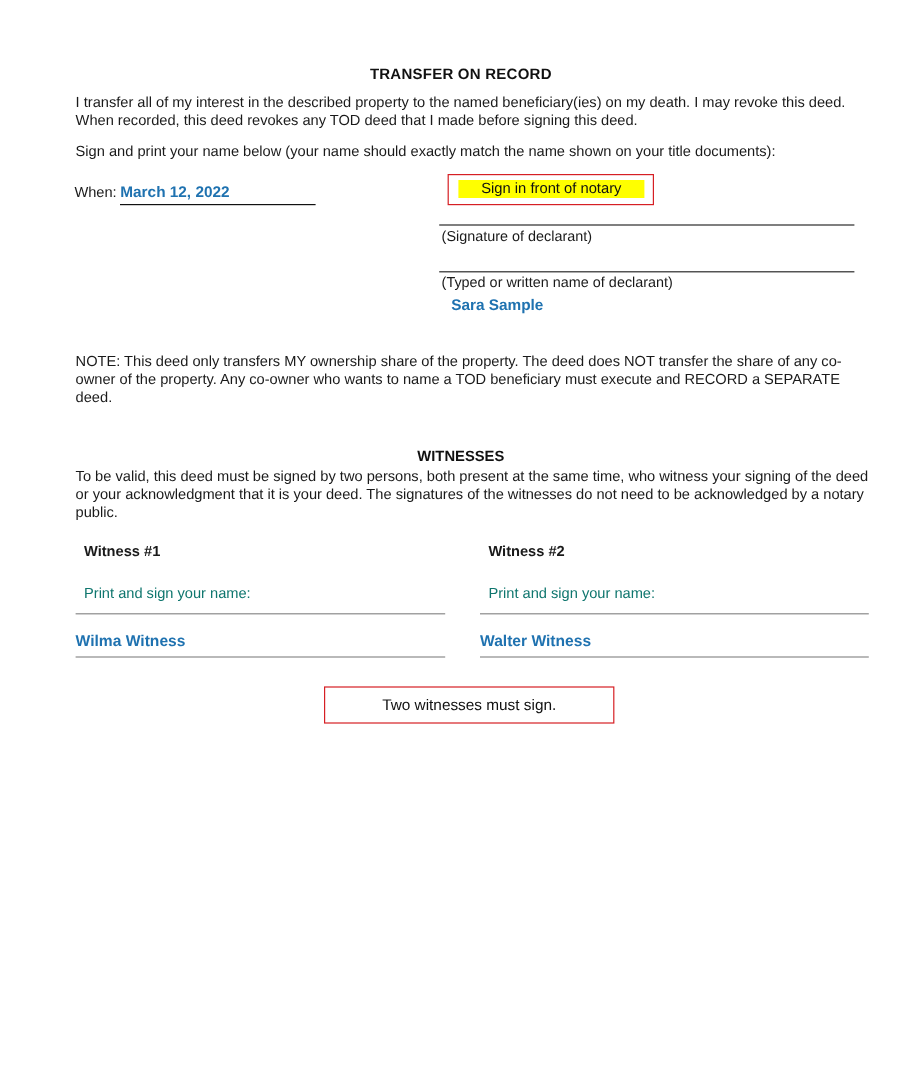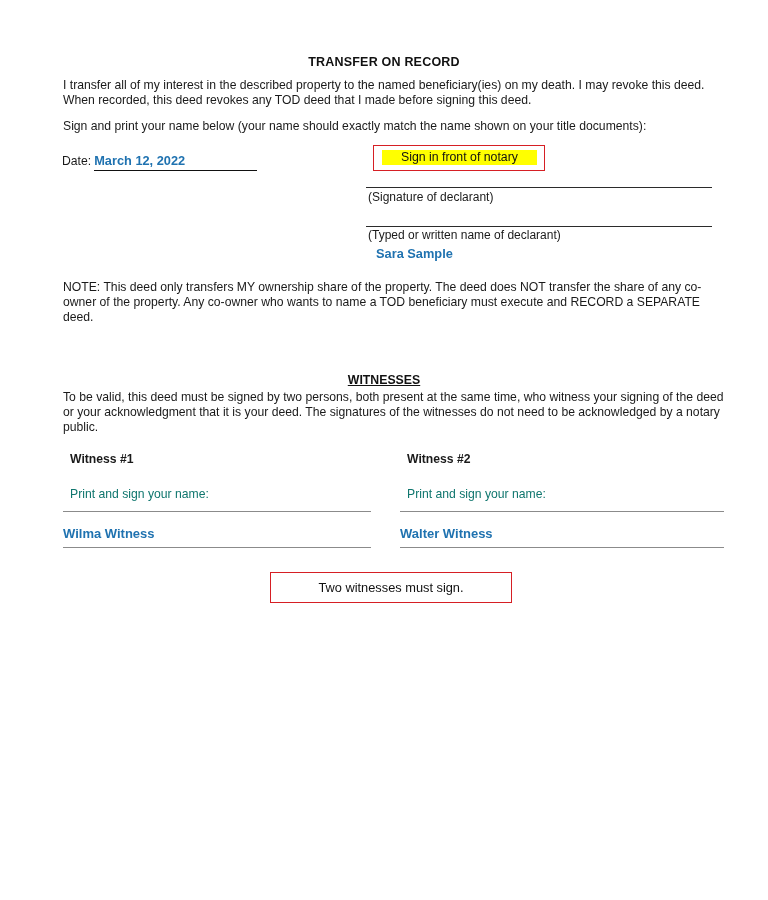--- a/index.html
+++ b/index.html
@@ -116,21 +116,20 @@
 
   
   .section-head {
     position: absolute;
     left: 0;
     width: 768px;
     text-align: center;
     font-size: 12.3px;
     font-weight: bold;
     color: #111;
-    text-decoration: underline;
   }
   .wit-head {
     position: absolute;
     font-size: 12.2px;
     font-weight: bold;
     color: #1a1a1a;
     white-space: nowrap;
   }
   .wit-sub {
     position: absolute;
@@ -177,38 +176,38 @@
 
 <div class="page">
 
   <div class="doc-title" style="top:55px;">TRANSFER ON RECORD</div>
 
   <div class="body-text" style="left:63px; top:78px; width:665px;">I transfer all of my interest in the described property to the named beneficiary(ies) on my death. I may revoke this deed. When recorded, this deed revokes any TOD deed that I made before signing this deed.</div>
 
   <div class="body-text" style="left:63px; top:119px; width:665px;">Sign and print your name below (your name should exactly match the name shown on your title documents):</div>
 
   <div class="date-row">
-    <span class="date-label">Date:</span>
+    <span class="date-label">When:</span>
     <span class="date-value-wrap">
       <span class="date-value">March 12, 2022</span>
     </span>
   </div>
 
   <div class="notary-box">
     <span class="notary-text">Sign in front of notary</span>
   </div>
 
   <div class="sig-rule" style="left:366px; top:187px; width:346px;"></div>
   <div class="sig-caption" style="left:368px; top:190px;">(Signature of declarant)</div>
 
   <div class="sig-name" style="left:376px; top:206px;margin-top:40px;">Sara Sample</div>
   <div class="sig-rule" style="left:366px; top:226px; width:346px;"></div>
   <div class="sig-caption" style="left:368px; top:228px;">(Typed or written name of declarant)</div>
 
-  <div class="body-text" style="left:63px; top:280px; width:665px;">NOTE: This deed only transfers MY ownership share of the property. The deed does NOT transfer the share of any co-owner of the property. Any co-owner who wants to name a TOD beneficiary must execute and RECORD a SEPARATE deed.</div>
+  <div class="body-text" style="left:63px; top:294px; width:665px;">NOTE: This deed only transfers MY ownership share of the property. The deed does NOT transfer the share of any co-owner of the property. Any co-owner who wants to name a TOD beneficiary must execute and RECORD a SEPARATE deed.</div>
 
   <div class="section-head" style="top:373px;">WITNESSES</div>
 
   <div class="body-text" style="left:63px; top:390px; width:665px;">To be valid, this deed must be signed by two persons, both present at the same time, who witness your signing of the deed or your acknowledgment that it is your deed. The signatures of the witnesses do not need to be acknowledged by a notary public.</div>
 
   <div>
     <div class="wit-head" style="left:70px; top:452px;">Witness #1</div>
     <div class="wit-sub" style="left:70px; top:467px;">Print and sign your name:</div>
     <div class="wit-rule" style="left:63px; top:511px; width:308px;"></div>
     <div class="wit-name" style="left:63px; top:526px;">Wilma Witness</div>

